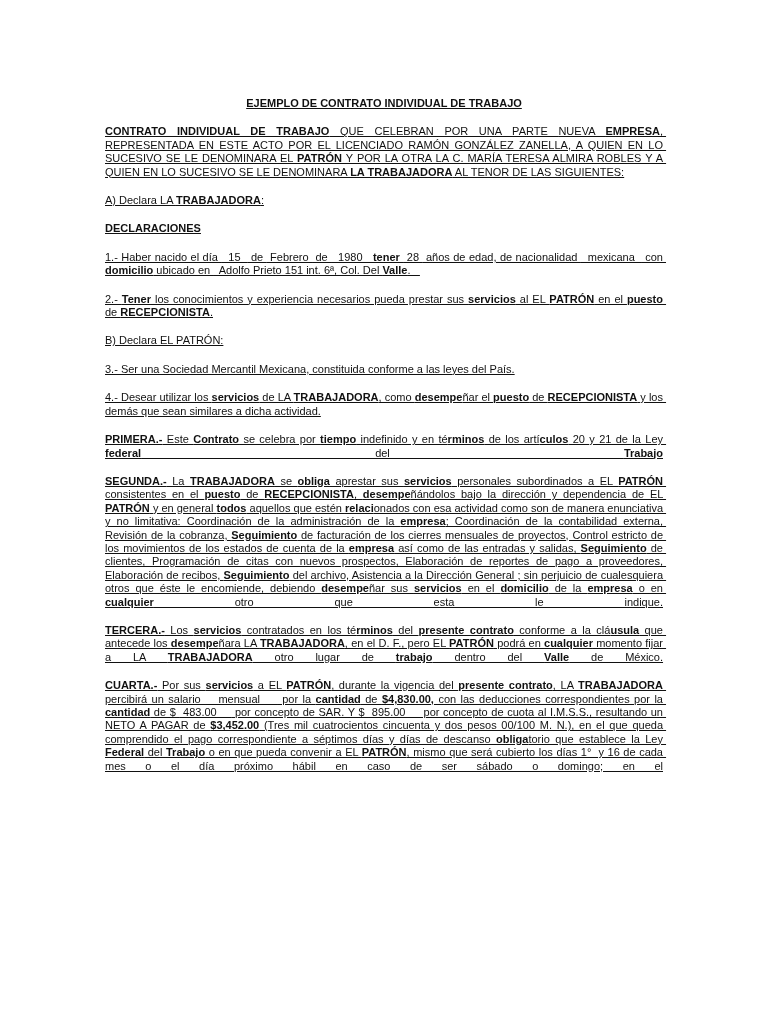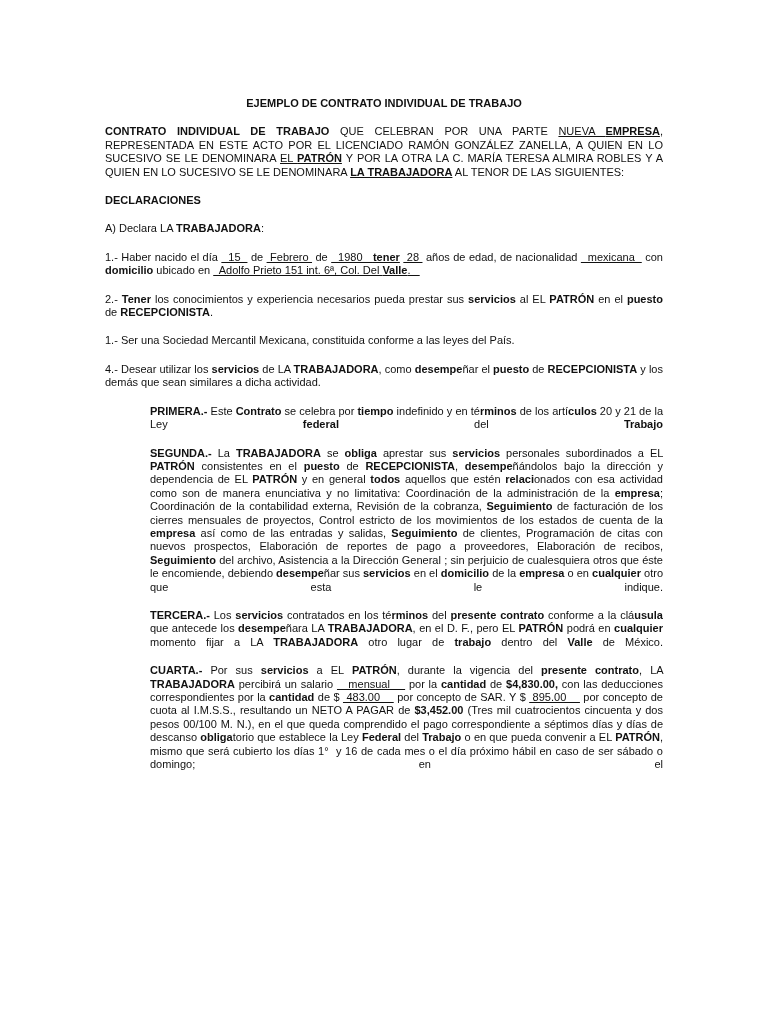--- a/index.html
+++ b/index.html
@@ -11,47 +11,49 @@
     box-sizing: border-box;
     width: 768px;
     min-height: 1024px;
     background: #ffffff;
     color: #111111;
     padding: 97px 105px 60px 105px;
     font-family: "Liberation Sans", sans-serif;
     font-size: 11px;
     line-height: 13.4px;
     letter-spacing: 0;
+    text-decoration: underline;
   }
   .doc-title {
     text-align: center;
     font-weight: bold;
     white-space: pre-wrap;
   }
   .block {
     margin-top: 15px;
     white-space: pre-wrap;
   }
   .para  { text-align: justify; }
-  .force { text-align: justify; text-align-last: justify; margin-left: 45px; }
+  .force { text-align: justify; text-align-last: justify; }
   .heading { font-weight: bold; text-align: left; }
   .b { font-weight: bold; }
   .u { text-decoration: underline; }
 </style>
 </head>
 <body>
 
 <div class="page">
   <div class="doc-title">EJEMPLO DE CONTRATO INDIVIDUAL DE TRABAJO</div>
   <div id="doc-body">
       <div class="block para"><span class="b">CONTRATO INDIVIDUAL DE TRABAJO</span><span> QUE CELEBRAN POR UNA PARTE </span><span class="u">NUEVA </span><span class="b u">EMPRESA</span><span>, REPRESENTADA EN ESTE ACTO POR EL LICENCIADO RAMÓN GONZÁLEZ ZANELLA, A QUIEN EN LO SUCESIVO SE LE DENOMINARA </span><span class="u">EL </span><span class="b u">PATRÓN</span><span> Y POR LA OTRA LA C. MARÍA TERESA ALMIRA ROBLES Y A QUIEN EN LO SUCESIVO SE LE DENOMINARA </span><span class="b u">LA TRABAJADORA</span><span> AL TENOR DE LAS SIGUIENTES:</span></div>
+      <div class="block para"><span>A) Declara LA </span><span class="b">TRABAJADORA</span><span>:</span></div>
       <div class="block heading"><span class="b">DECLARACIONES</span></div>
-      <div class="block para"><span>A) Declara LA </span><span class="b">TRABAJADORA</span><span>:</span></div>
       <div class="block para"><span>1.- Haber nacido el día </span><span class="u">  15  </span><span> de </span><span class="u"> Febrero </span><span> de </span><span class="u">  1980   </span><span class="b u">tener</span><span> </span><span class="u"> 28 </span><span> años de edad, de nacionalidad </span><span class="u">  mexicana  </span><span> con </span><span class="b">domicilio</span><span> ubicado en </span><span class="u">  Adolfo Prieto 151 int. 6ª, Col. Del </span><span class="b u">Valle</span><span class="u">.   </span></div>
       <div class="block para"><span>2.- </span><span class="b">Tener</span><span> los conocimientos y experiencia necesarios pueda prestar sus </span><span class="b">servicios</span><span> al EL </span><span class="b">PATRÓN</span><span> en el </span><span class="b">puesto</span><span> de </span><span class="b">RECEPCIONISTA</span><span>.</span></div>
-      <div class="block para"><span>1.- Ser una Sociedad Mercantil Mexicana, constituida conforme a las leyes del País.</span></div>
+      <div class="block para"><span>B) Declara EL PATRÓN:</span></div>
+      <div class="block para"><span>3.- Ser una Sociedad Mercantil Mexicana, constituida conforme a las leyes del País.</span></div>
       <div class="block para"><span>4.- Desear utilizar los </span><span class="b">servicios</span><span> de LA </span><span class="b">TRABAJADORA</span><span>, como </span><span class="b">desempe</span><span>ñar el </span><span class="b">puesto</span><span> de </span><span class="b">RECEPCIONISTA</span><span> y los demás que sean similares a dicha actividad.</span></div>
       <div class="block para force"><span class="b">PRIMERA.-</span><span> Este </span><span class="b">Contrato</span><span> se celebra por </span><span class="b">tiempo</span><span> indefinido y en té</span><span class="b">rminos</span><span> de los artí</span><span class="b">culos</span><span> 20 y 21 de la Ley </span><span class="b">federal</span><span> del </span><span class="b">Trabajo</span></div>
       <div class="block para force"><span class="b">SEGUNDA.-</span><span> La </span><span class="b">TRABAJADORA</span><span> se </span><span class="b">obliga</span><span> aprestar sus </span><span class="b">servicios</span><span> personales subordinados a EL </span><span class="b">PATRÓN</span><span> consistentes en el </span><span class="b">puesto</span><span> de </span><span class="b">RECEPCIONISTA</span><span>, </span><span class="b">desempe</span><span>ñándolos bajo la dirección y dependencia de EL </span><span class="b">PATRÓN</span><span> y en general </span><span class="b">todos</span><span> aquellos que estén </span><span class="b">relaci</span><span>onados con esa actividad como son de manera enunciativa y no limitativa: Coordinación de la administración de la </span><span class="b">empresa</span><span>; Coordinación de la contabilidad externa, Revisión de la cobranza, </span><span class="b">Seguimiento</span><span> de facturación de los cierres mensuales de proyectos, Control estricto de los movimientos de los estados de cuenta de la </span><span class="b">empresa</span><span> así como de las entradas y salidas, </span><span class="b">Seguimiento</span><span> de clientes, Programación de citas con nuevos prospectos, Elaboración de reportes de pago a proveedores, Elaboración de recibos, </span><span class="b">Seguimiento</span><span> del archivo, Asistencia a la Dirección General ; sin perjuicio de cualesquiera otros que éste le encomiende, debiendo </span><span class="b">desempe</span><span>ñar sus </span><span class="b">servicios</span><span> en el </span><span class="b">domicilio</span><span> de la </span><span class="b">empresa</span><span> o en </span><span class="b">cualquier</span><span> otro que esta le indique.</span></div>
       <div class="block para force"><span class="b">TERCERA.-</span><span> Los </span><span class="b">servicios</span><span> contratados en los té</span><span class="b">rminos</span><span> del </span><span class="b">presente contrato</span><span> conforme a la clá</span><span class="b">usula</span><span> que antecede los </span><span class="b">desempe</span><span>ñara LA </span><span class="b">TRABAJADORA</span><span>, en el D. F., pero EL </span><span class="b">PATRÓN</span><span> podrá en </span><span class="b">cualquier</span><span> momento fijar a LA </span><span class="b">TRABAJADORA</span><span> otro lugar de </span><span class="b">trabajo</span><span> dentro del </span><span class="b">Valle</span><span> de México.</span></div>
       <div class="block para force"><span class="b">CUARTA.-</span><span> Por sus </span><span class="b">servicios</span><span> a EL </span><span class="b">PATRÓN</span><span>, durante la vigencia del </span><span class="b">presente contrato</span><span>, LA </span><span class="b">TRABAJADORA</span><span> percibirá un salario </span><span class="u">   mensual    </span><span> por la </span><span class="b">cantidad</span><span> de </span><span class="b">$4,830.00,</span><span> con las deducciones correspondientes por la </span><span class="b">cantidad</span><span> de $ </span><span class="u"> 483.00    </span><span> por concepto de SAR. Y $ </span><span class="u"> 895.00    </span><span> por concepto de cuota al I.M.S.S., resultando un NETO A PAGAR de </span><span class="b">$3,452.00</span><span> (Tres mil cuatrocientos cincuenta y dos pesos 00/100 M. N.), en el que queda comprendido el pago correspondiente a séptimos días y días de descanso </span><span class="b">obliga</span><span>torio que establece la Ley </span><span class="b">Federal</span><span> del </span><span class="b">Trabajo</span><span> o en que pueda convenir a EL </span><span class="b">PATRÓN</span><span>, mismo que será cubierto los días 1°  y 16 de cada mes o el día próximo hábil en caso de ser sábado o domingo; en el</span></div>
     </div>
 </div>
 
 </body></html>

